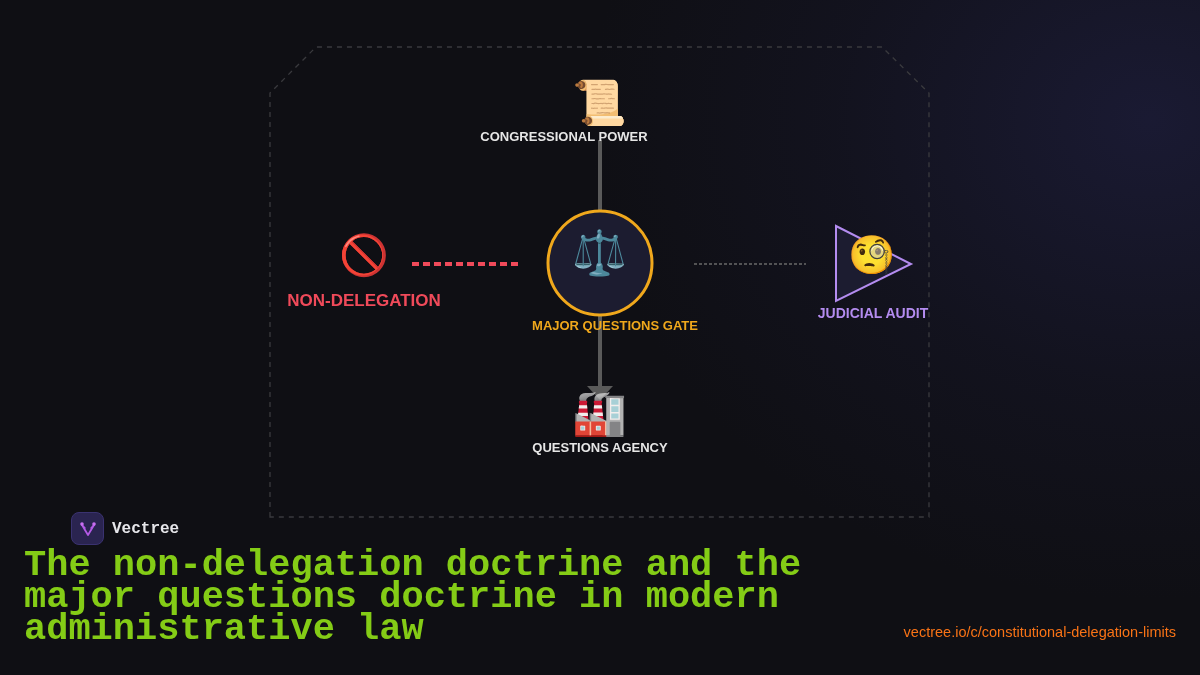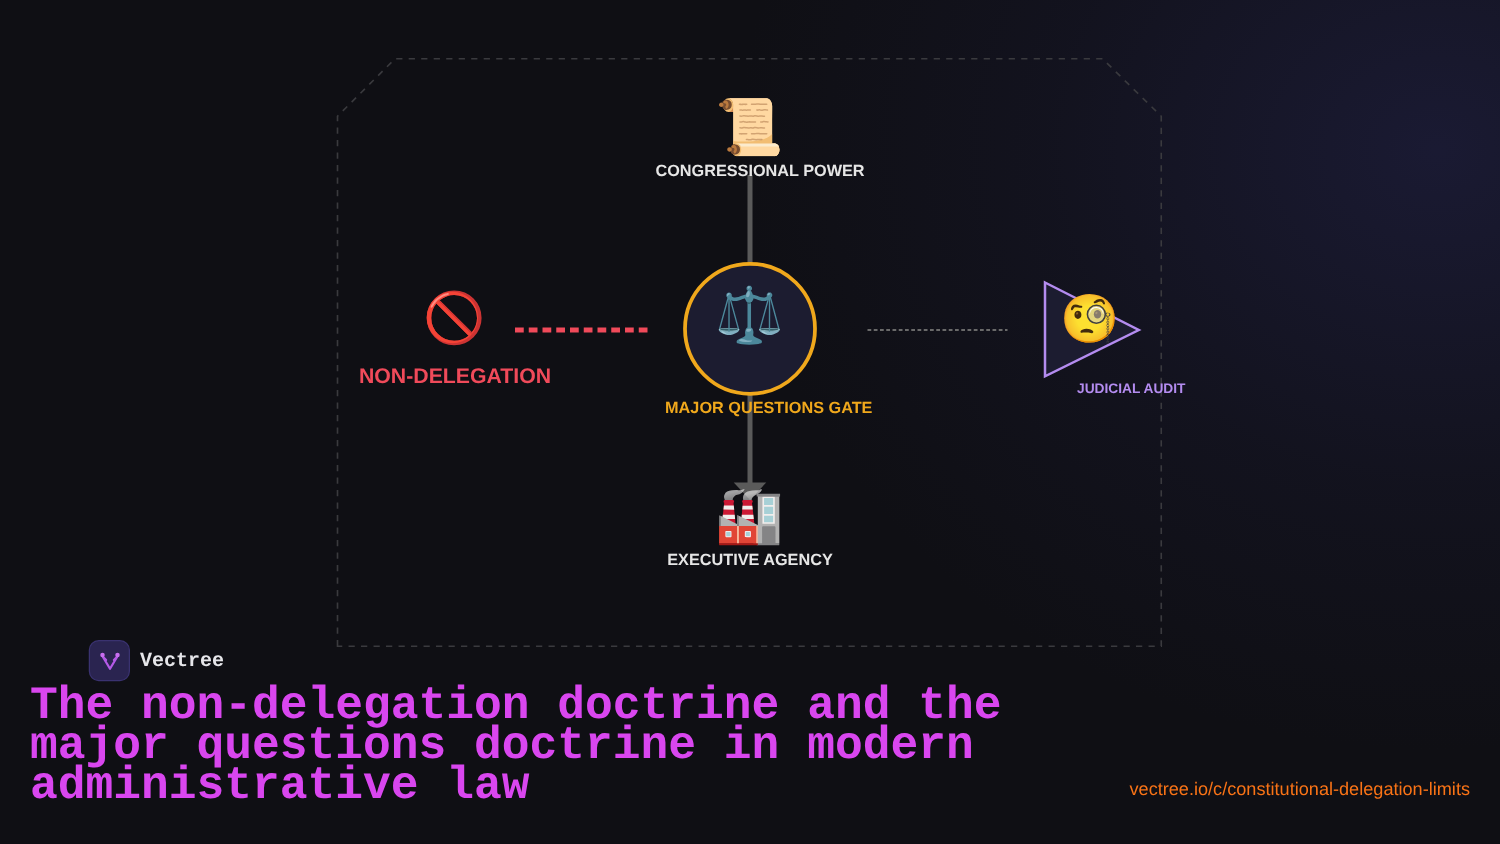--- a/index.html
+++ b/index.html
@@ -29,21 +29,21 @@
     .brand-logo {
       width: 33px; height: 33px; border-radius: 8px; background: #2a2450;
       border: 1px solid #3a3270; box-sizing: border-box;
       display: flex; align-items: center; justify-content: center;
     }
     .brand-name {
       color: #e6e6ea; font-family: "Liberation Mono", monospace; font-weight: bold; font-size: 16px;
     }
     .title {
       position: absolute; left: 24px; top: 549px; width: 800px;
-      color: #d946ef; font-family: "Liberation Mono", monospace; font-weight: bold;
+      color: #84cc16; font-family: "Liberation Mono", monospace; font-weight: bold;
       font-size: 37px; line-height: 32px; letter-spacing: 0px; margin: 0;
     }
     .url {
       position: absolute; right: 24px; top: 624px;
       color: #f97316; font-family: Liberation Sans, sans-serif; font-size: 14.5px;
     }
   </style>
 </head>
 <body>
 
@@ -66,25 +66,25 @@
 
   <polygon points="836,226 911,264 836,301" fill="#1c1c30" stroke="#b48cf0" stroke-width="2"></polygon>
 </svg>
 
 <div class="emoji" style="left:600px; top:103px; font-size:44px;">📜</div>
 <div class="emoji" style="left:600px; top:253px; font-size:44px;">⚖️</div>
 <div class="emoji" style="left:364px; top:255px; font-size:40px;">🚫</div>
 <div class="emoji" style="left:872px; top:255px; font-size:38px;">🧐</div>
 <div class="emoji" style="left:600px; top:413px; font-size:44px;">🏭</div>
 
-<div class="node-label" style="left:608px; top:129px; font-size:13px; color:#e6e6e6;">CONGRESSIONAL POWER</div>
+<div class="node-label" style="left:564px; top:129px; font-size:13px; color:#e6e6e6;">CONGRESSIONAL POWER</div>
 <div class="node-label" style="left:600px; top:318px; font-size:13px; color:#f0a81c;padding-left:30px;">MAJOR QUESTIONS GATE</div>
 <div class="node-label" style="left:364px; top:291px; font-size:17px; color:#f04a5a;">NON-DELEGATION</div>
-<div class="node-label" style="left:873px; top:305px; font-size:11px; color:#b48cf0;margin-left:32px;">JUDICIAL AUDIT</div>
-<div class="node-label" style="left:600px; top:440px; font-size:13px; color:#e6e6e6;">EXECUTIVE AGENCY</div>
+<div class="node-label" style="left:873px; top:305px; font-size:14px; color:#b48cf0;">JUDICIAL AUDIT</div>
+<div class="node-label" style="left:600px; top:440px; font-size:13px; color:#e6e6e6;">QUESTIONS AGENCY</div>
 
 <div class="brand">
   <div class="brand-logo">
     <svg width="20" height="18" viewBox="0 0 20 18">
       <path d="M4 5 L10 15 L16 5" fill="none" stroke="#b45ae6" stroke-width="1.8" stroke-linecap="round" stroke-linejoin="round"></path>
       <path d="M4 5 L7 8 M16 5 L13 8" fill="none" stroke="#b45ae6" stroke-width="1.5" stroke-linecap="round"></path>
       <circle cx="4" cy="4" r="1.8" fill="#c86ef0"></circle>
       <circle cx="16" cy="4" r="1.8" fill="#c86ef0"></circle>
     </svg>
   </div>

